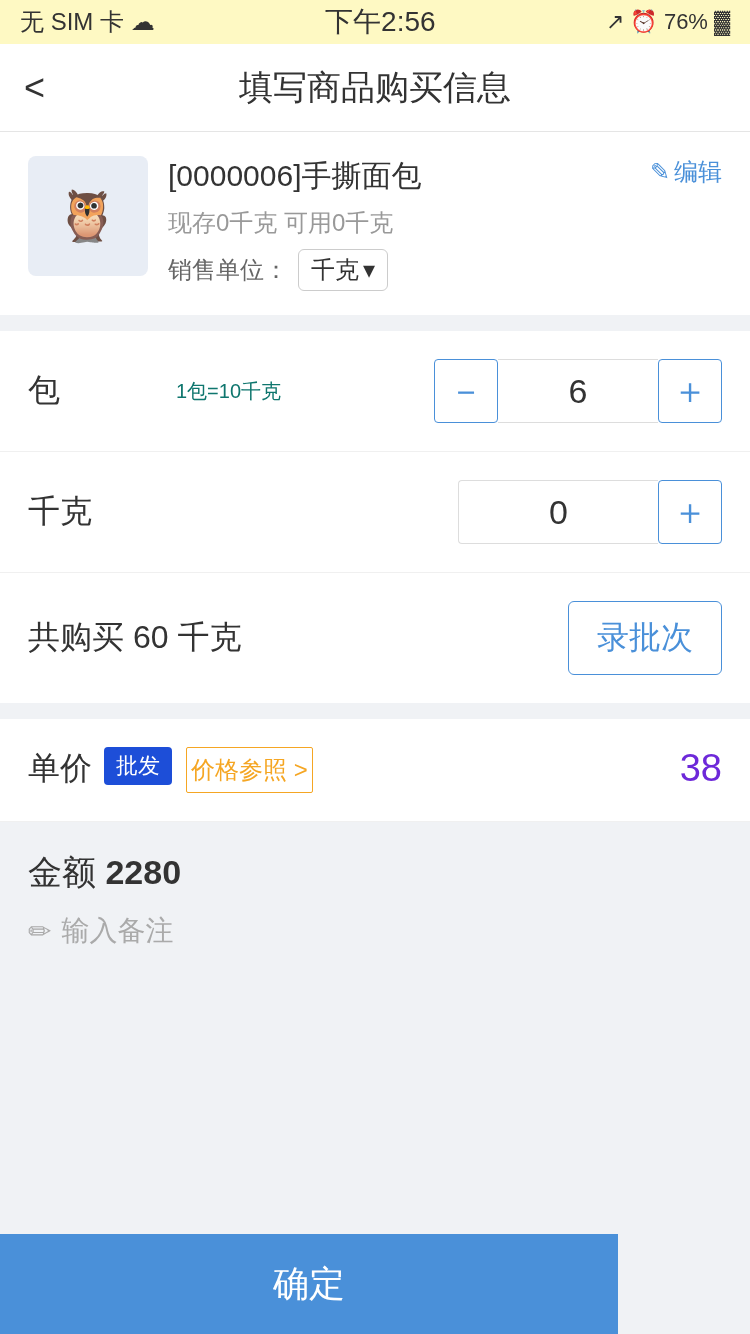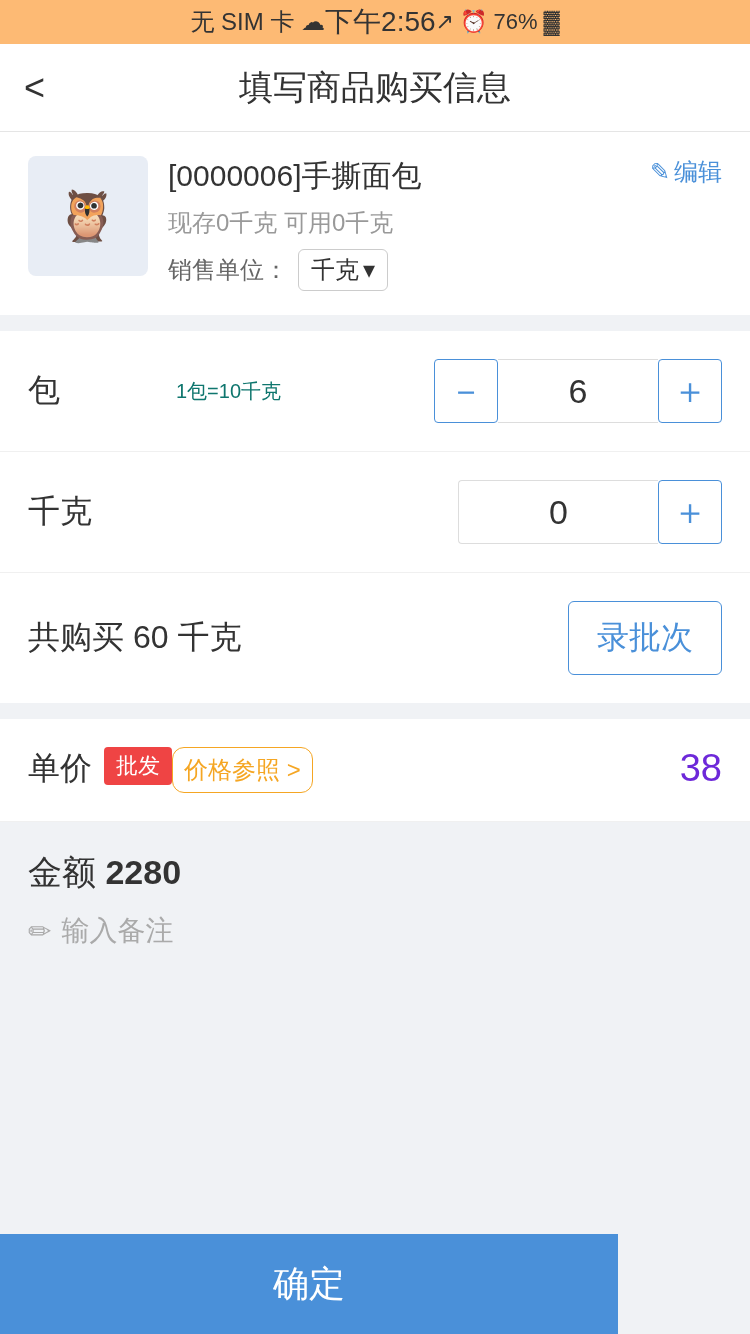--- a/index.html
+++ b/index.html
@@ -9,24 +9,24 @@
       min-height: 1334px;
       font-family: -apple-system, "PingFang SC", "Helvetica Neue", sans-serif;
       background: #f0f2f5;
       font-size: 28px;
       color: #333;
     }
 
     
     .status-bar {
       height: 44px;
-      background: #fdba74;
-      display: flex;
-      align-items: center;
-      justify-content: center;
+      background: #fef9c3;
+      display: flex;
+      align-items: center;
+      justify-content: space-between;
       padding: 0 20px;
       font-size: 24px;
       color: #333;
     }
     .status-left { display: flex; align-items: center; gap: 8px; }
     .status-center { font-size: 28px; font-weight: 500; }
     .status-right { display: flex; align-items: center; gap: 6px; font-size: 22px; }
 
     
     .nav-bar {
@@ -213,34 +213,35 @@
       align-items: flex-start;
       padding: 28px;
       background: #fff;
       border-bottom: 1px solid #f0f0f0;
     }
     .price-label {
       font-size: 32px;
       color: #333;
     }
     .tag-btn {
-      background: #ef4444;
+      background: #1d4ed8;
       color: #fff;
       font-size: 22px;
       padding: 4px 12px;
       border-radius: 4px;
       margin-left: 12px;
     }
     .price-ref-btn {
       border: 1.5px solid #f5a623;
       color: #f5a623;
       background: #fff;
       font-size: 24px;
-      padding: 6px 11px;
-      border-radius: 12px;
+      padding: 6px 4px;
+      border-radius: 2px;
+      margin-left: 14px;
       display: flex;
       align-items: center;
       gap: 4px;
       cursor: pointer;
     }
     .price-value {
       margin-left: auto;
       font-size: 38px;
       color: #6d28d9;
       font-weight: 500;

